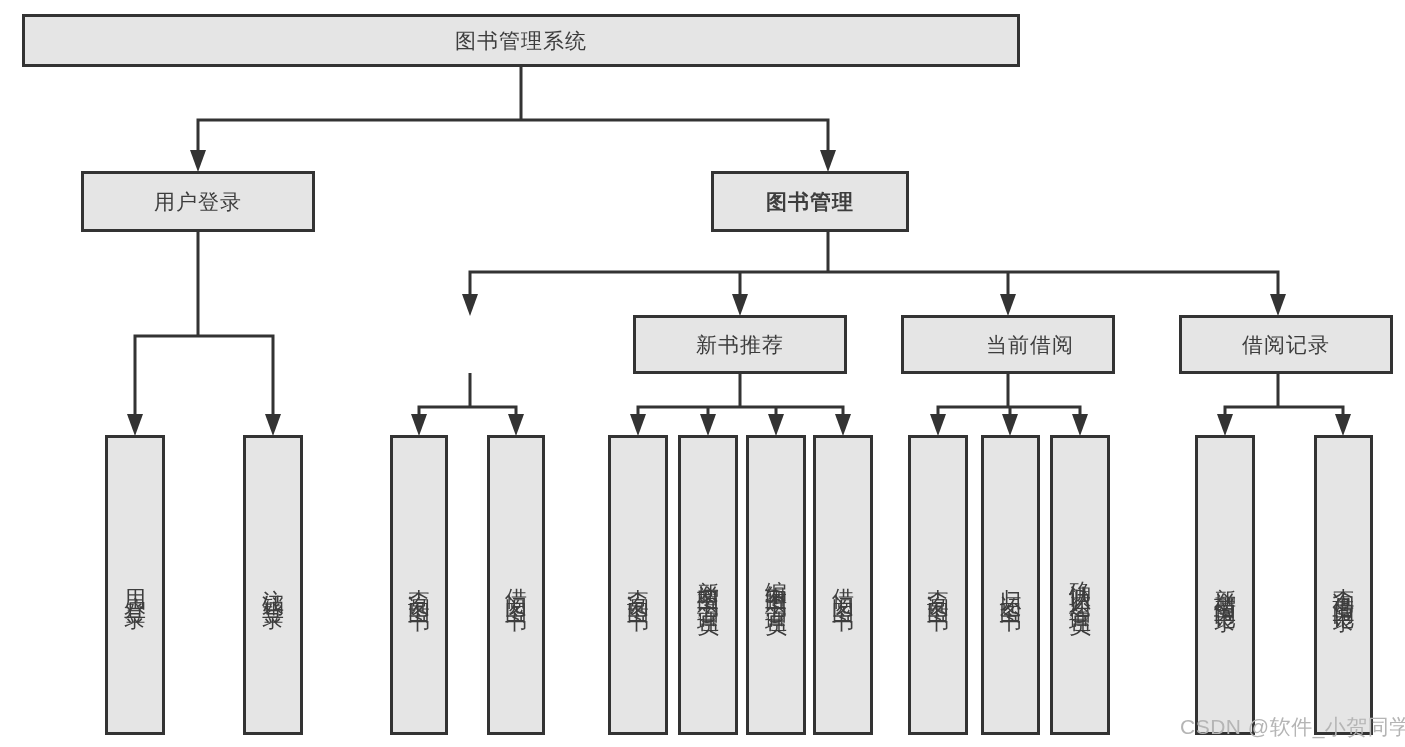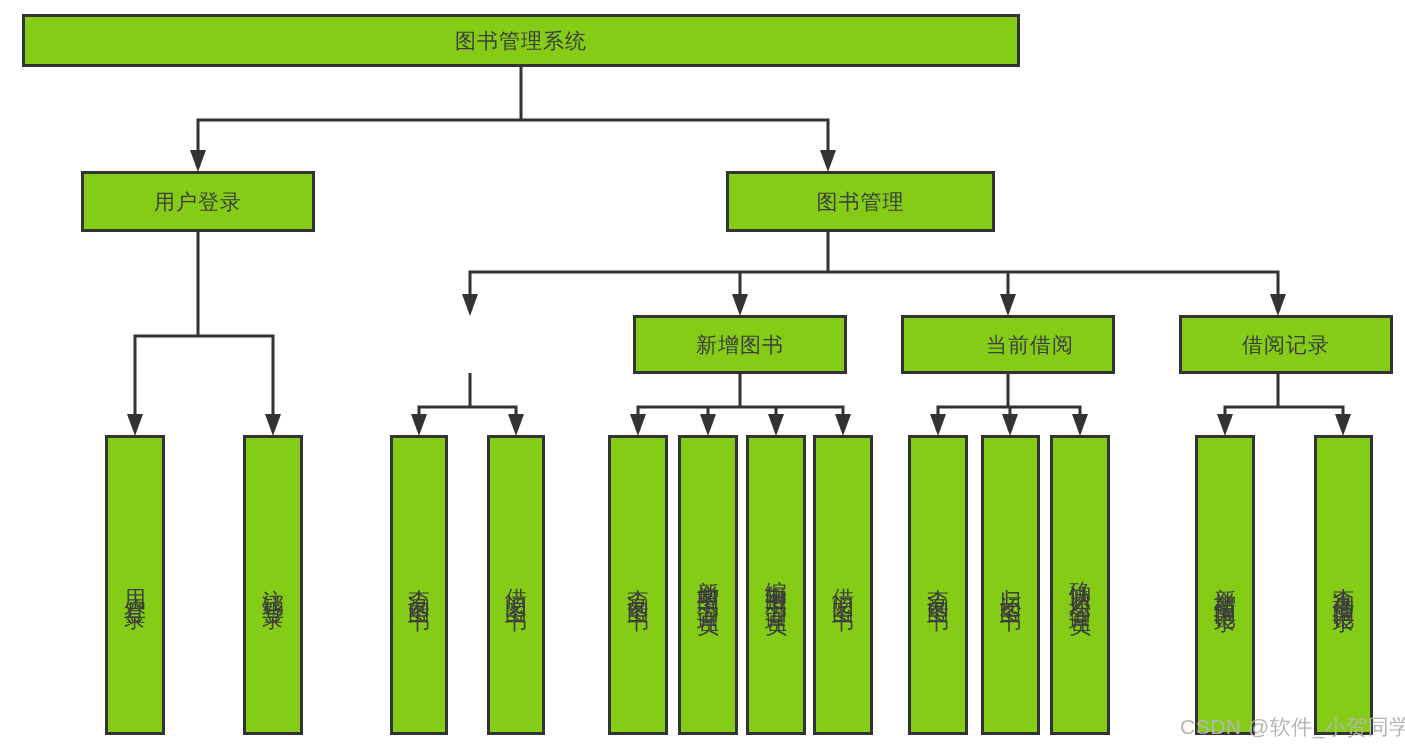--- a/index.html
+++ b/index.html
@@ -18,33 +18,33 @@
   }
   .connectors {
     position: absolute;
     left: 0;
     top: 0;
     z-index: 1;
   }
   .node {
     position: absolute;
     box-sizing: border-box;
-    background: #84cc16;
+    background: #e5e5e5;
     border: 3px solid #333333;
     display: flex;
     align-items: center;
     justify-content: center;
     font-size: 21px;
     letter-spacing: 1px;
     z-index: 2;
     white-space: nowrap;
   }
   .root  { left: 22px;  top: 14px;  width: 998px; height: 53px; }
   .l2-0  { left: 81px;  top: 171px; width: 234px; height: 61px; }
-  .l2-1  { left: 726px; top: 171px; width: 269px; height: 61px; }
+  .l2-1  { left: 711px; top: 171px; width: 198px; height: 61px; font-weight: bold; }
   .l3-0  { left: 363px;  top: 315px; width: 214px; height: 59px; }
   .l3-1  { left: 633px;  top: 315px; width: 214px; height: 59px; }
   .l3-2  { left: 901px;  top: 315px; width: 214px; height: 59px; padding-left: 44px; }
   .l3-3  { left: 1171px; top: 315px; width: 214px; height: 59px; margin-left: 8px; }
   .leaf {
     top: 435px;
     height: 300px;
     writing-mode: vertical-rl;
     text-orientation: mixed;
     font-size: 22px;
@@ -118,21 +118,21 @@
       <polygon points="1217,414 1233,414 1225,436"></polygon>
       <polygon points="1335,414 1351,414 1343,436"></polygon>
     </g>
   </svg>
 
   <div class="node root">图书管理系统</div>
 
   <div class="node l2-0">用户登录</div>
   <div class="node l2-1">图书管理</div>
 
-  <div class="node l3-1">新增图书</div>
+  <div class="node l3-1">新书推荐</div>
   <div class="node l3-2">当前借阅</div>
   <div class="node l3-3">借阅记录</div>
 
   <div class="node leaf leaf-0">用户登录</div>
   <div class="node leaf leaf-1">注销登录</div>
   <div class="node leaf leaf-2">查询图书</div>
   <div class="node leaf leaf-3">借阅图书</div>
   <div class="node leaf leaf-4">查询图书</div>
   <div class="node leaf leaf-5">新增图书（管理员）</div>
   <div class="node leaf leaf-6">编辑图书（管理员）</div>

